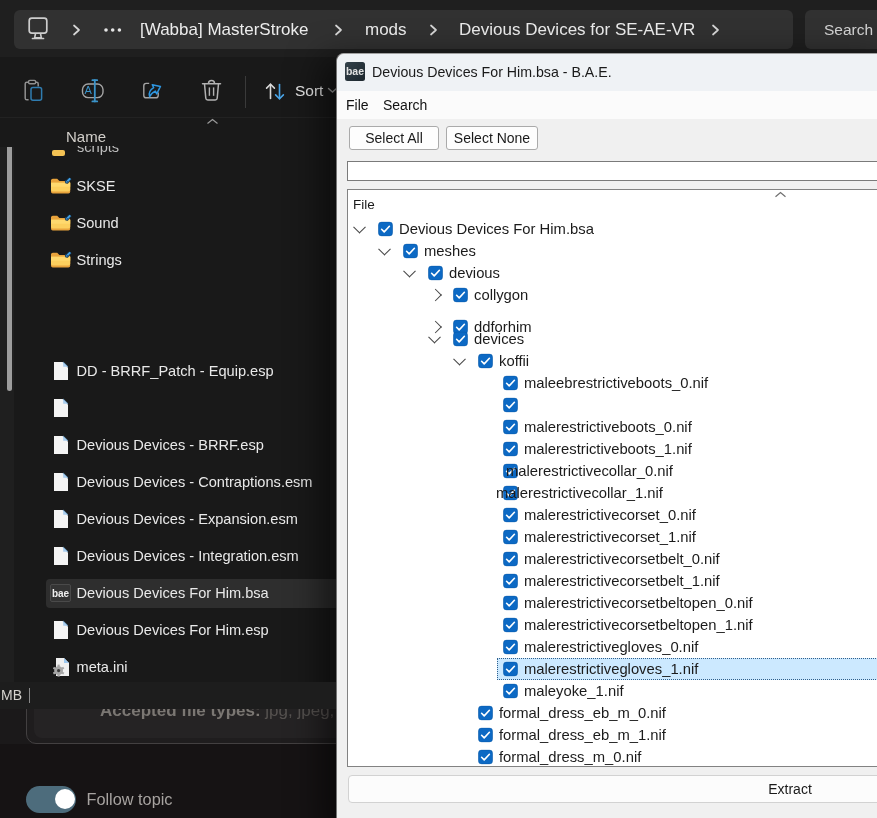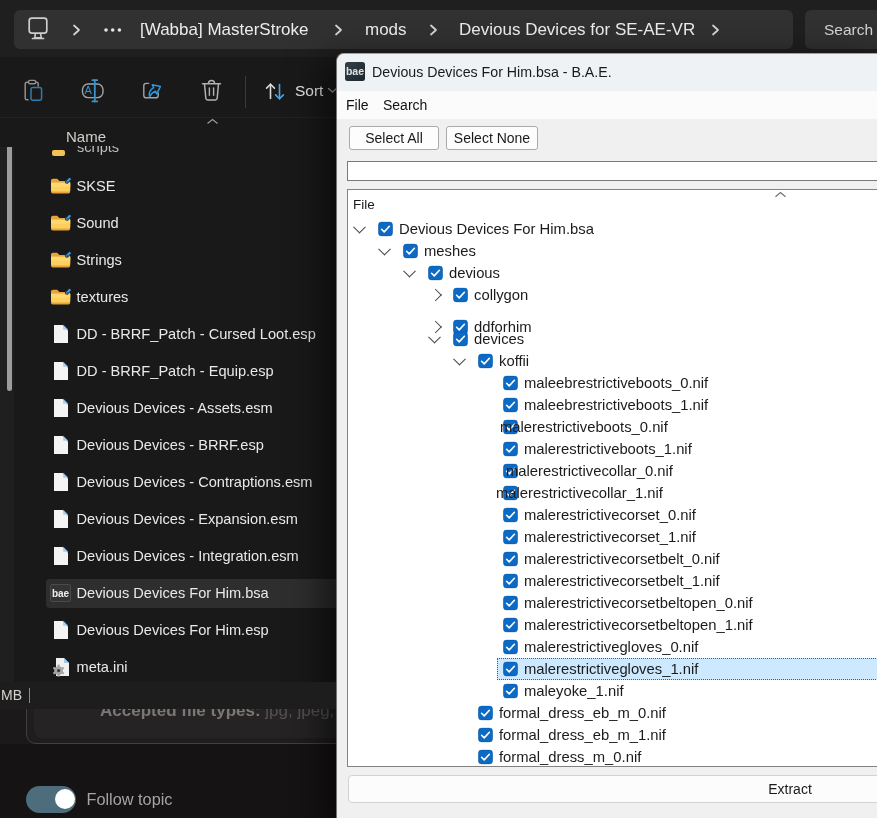--- a/index.html
+++ b/index.html
@@ -167,56 +167,34 @@
 <path d="M1 5.2 h19.2 v7 q0 1.8-1.8 1.8 h-15.6 q-1.8 0-1.8-1.8 z" fill="#fccf5e"></path>
 <path d="M1 5.2 h19.2 v4 h-19.2z" fill="#ffd96e"></path>
 <g>
           <path d="M20.5 0.6 l-4.6 4.6" stroke="#12344f" stroke-width="3.4"></path>
 <path d="M20.3 0.8 l-4 4" stroke="#44a1e8" stroke-width="1.9"></path>
 <path d="M15.5 5.6 l0.4-3 2.6 2.6z" fill="#44a1e8" stroke="#12344f" stroke-width="0.7"></path>
         </g>
 </svg>
       <span class="txt">Strings</span>
     </div>
-<div class="lrow" style="top:164px">
-      <svg class="lico" width="22" height="17" viewBox="0 0 22 17">
-<path d="M1 3 q0-1.8 1.8-1.8 h4.4 l2.2 2.3 h9 q1.8 0 1.8 1.8 v8.9 q0 1.8-1.8 1.8 h-15.6 q-1.8 0-1.8-1.8 z" fill="#e8a33c"></path>
-<path d="M1 5.2 h19.2 v7 q0 1.8-1.8 1.8 h-15.6 q-1.8 0-1.8-1.8 z" fill="#fccf5e"></path>
-<path d="M1 5.2 h19.2 v4 h-19.2z" fill="#ffd96e"></path>
-<g>
-          <path d="M20.5 0.6 l-4.6 4.6" stroke="#12344f" stroke-width="3.4"></path>
-<path d="M20.3 0.8 l-4 4" stroke="#44a1e8" stroke-width="1.9"></path>
-<path d="M15.5 5.6 l0.4-3 2.6 2.6z" fill="#44a1e8" stroke="#12344f" stroke-width="0.7"></path>
-        </g>
-</svg>
-      <span class="txt">textures</span>
-    </div>
-<div class="lrow" style="top:201px">
-      <svg class="lico" style="left:13px" width="16" height="20" viewBox="0 0 16 20">
-<path d="M1 1 h8.6 l5.4 5.4 v12.6 h-14z" fill="#f4f4f4"></path>
-<path d="M10.2 1 l4.8 4.8 h-4.8z" fill="#a9cdee"></path>
-<path d="M10.2 1 l4.8 4.8" stroke="#74abd6" stroke-width="0.8" fill="none"></path>
-</svg>
-      <span class="txt">DD - BRRF_Patch - Cursed Loot.esp</span>
-    </div>
 <div class="lrow" style="top:238px">
       <svg class="lico" style="left:13px" width="16" height="20" viewBox="0 0 16 20">
 <path d="M1 1 h8.6 l5.4 5.4 v12.6 h-14z" fill="#f4f4f4"></path>
 <path d="M10.2 1 l4.8 4.8 h-4.8z" fill="#a9cdee"></path>
 <path d="M10.2 1 l4.8 4.8" stroke="#74abd6" stroke-width="0.8" fill="none"></path>
 </svg>
       <span class="txt">DD - BRRF_Patch - Equip.esp</span>
     </div>
 <div class="lrow" style="top:275px">
       <svg class="lico" style="left:13px" width="16" height="20" viewBox="0 0 16 20">
 <path d="M1 1 h8.6 l5.4 5.4 v12.6 h-14z" fill="#f4f4f4"></path>
 <path d="M10.2 1 l4.8 4.8 h-4.8z" fill="#a9cdee"></path>
 <path d="M10.2 1 l4.8 4.8" stroke="#74abd6" stroke-width="0.8" fill="none"></path>
 </svg>
-      <span class="txt">Devious Devices - Assets.esm</span>
     </div>
 <div class="lrow" style="top:312px">
       <svg class="lico" style="left:13px" width="16" height="20" viewBox="0 0 16 20">
 <path d="M1 1 h8.6 l5.4 5.4 v12.6 h-14z" fill="#f4f4f4"></path>
 <path d="M10.2 1 l4.8 4.8 h-4.8z" fill="#a9cdee"></path>
 <path d="M10.2 1 l4.8 4.8" stroke="#74abd6" stroke-width="0.8" fill="none"></path>
 </svg>
       <span class="txt">Devious Devices - BRRF.esp</span>
     </div>
 <div class="lrow" style="top:386px">
@@ -373,28 +351,27 @@
         <rect x="0.5" y="0.5" width="14" height="14" rx="3.2" fill="#0c69c4" stroke="#0759a8" stroke-width="0.6"></rect>
         <path d="M3.6 7.8 l2.6 2.6 5.2-5.6" fill="none" stroke="#fff" stroke-width="1.6" stroke-linecap="round" stroke-linejoin="round"></path>
       </svg></span>
     <span class="lbl" style="left:524px">maleebrestrictiveboots_0.nif</span>
   </div>
 <div class="trow" style="left:0;top:394px">
     <span style="position:absolute;left:503px;top:50%;transform:translateY(-50%);width:15px;height:15px"><svg width="15" height="15" viewBox="0 0 15 15">
         <rect x="0.5" y="0.5" width="14" height="14" rx="3.2" fill="#0c69c4" stroke="#0759a8" stroke-width="0.6"></rect>
         <path d="M3.6 7.8 l2.6 2.6 5.2-5.6" fill="none" stroke="#fff" stroke-width="1.6" stroke-linecap="round" stroke-linejoin="round"></path>
       </svg></span>
-    <span class="lbl" style="left:524px">maleebrestrictiveboots_1.nif</span>
   </div>
 <div class="trow" style="left:0;top:416px">
     <span style="position:absolute;left:503px;top:50%;transform:translateY(-50%);width:15px;height:15px"><svg width="15" height="15" viewBox="0 0 15 15">
         <rect x="0.5" y="0.5" width="14" height="14" rx="3.2" fill="#0c69c4" stroke="#0759a8" stroke-width="0.6"></rect>
         <path d="M3.6 7.8 l2.6 2.6 5.2-5.6" fill="none" stroke="#fff" stroke-width="1.6" stroke-linecap="round" stroke-linejoin="round"></path>
       </svg></span>
-    <span class="lbl" style="left:500px">malerestrictiveboots_0.nif</span>
+    <span class="lbl" style="left:524px">malerestrictiveboots_0.nif</span>
   </div>
 <div class="trow" style="left:0;top:438px">
     <span style="position:absolute;left:503px;top:50%;transform:translateY(-50%);width:15px;height:15px"><svg width="15" height="15" viewBox="0 0 15 15">
         <rect x="0.5" y="0.5" width="14" height="14" rx="3.2" fill="#0c69c4" stroke="#0759a8" stroke-width="0.6"></rect>
         <path d="M3.6 7.8 l2.6 2.6 5.2-5.6" fill="none" stroke="#fff" stroke-width="1.6" stroke-linecap="round" stroke-linejoin="round"></path>
       </svg></span>
     <span class="lbl" style="left:524px">malerestrictiveboots_1.nif</span>
   </div>
 <div class="trow" style="left:0;top:460px">
     <span style="position:absolute;left:503px;top:50%;transform:translateY(-50%);width:15px;height:15px"><svg width="15" height="15" viewBox="0 0 15 15">

